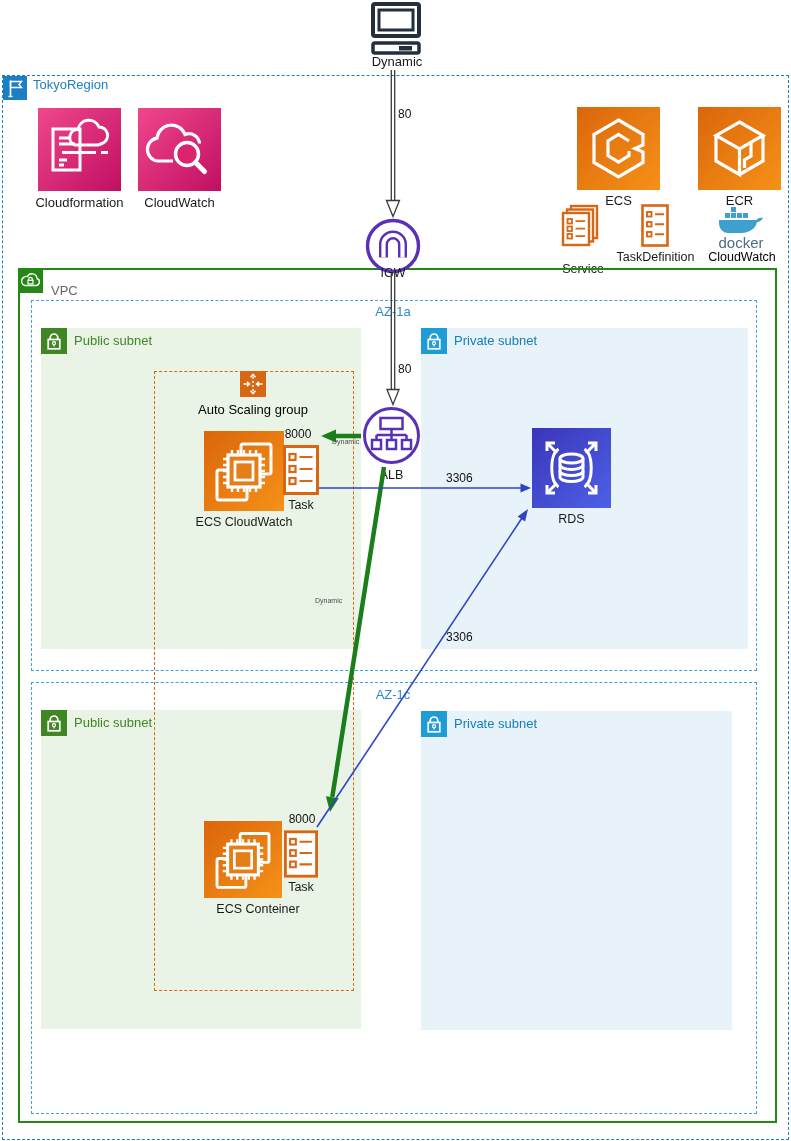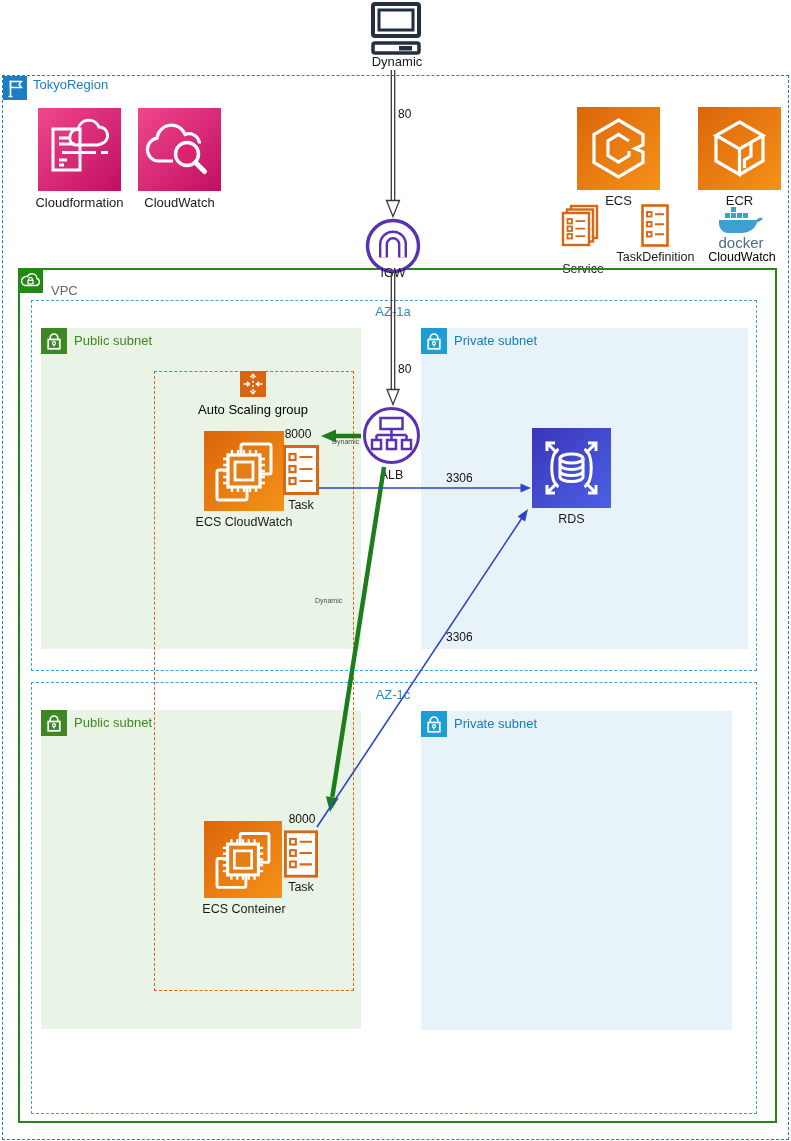--- a/index.html
+++ b/index.html
@@ -271,21 +271,21 @@
       <g stroke-width="2.4">
         <path d="M28 19 V24 M34 19 V24 M40 19 V24 M46 19 V24 M52 19 V24"></path>
         <path d="M28 56 V61 M34 56 V61 M40 56 V61 M46 56 V61 M52 56 V61"></path>
         <path d="M19 28 H24 M19 34 H24 M19 40 H24 M19 46 H24 M19 52 H24"></path>
         <path d="M56 28 H61 M56 34 H61 M56 40 H61 M56 46 H61 M56 52 H61"></path>
       </g>
       <rect x="24" y="24" width="32" height="32" fill="#E57E17" stroke-width="3.2"></rect>
       <rect x="31" y="31" width="18" height="18" stroke-width="2.8"></rect>
     </svg>
   </div>
-  <div class="lbl" style="left:190px;top:902px;width:108px;">ECS Conteiner</div>
+  <div class="lbl" style="left:204px;top:902px;width:108px;">ECS Conteiner</div>
 
   <div class="abs" style="left:284px;top:830px;width:34px;height:48px;">
     <svg width="34" height="48" viewBox="0 0 36 50" fill="#fff" stroke="#D86613" stroke-width="3">
       <rect x="1.5" y="1.5" width="33" height="47"></rect>
       <g stroke-width="2.2">
         <rect x="6.5" y="9" width="6" height="6"></rect>
         <rect x="6.5" y="21" width="6" height="6"></rect>
         <rect x="6.5" y="33" width="6" height="6"></rect>
         <path d="M16.5 12 H29.5 M16.5 24 H29.5 M16.5 36 H29.5"></path>
       </g>

